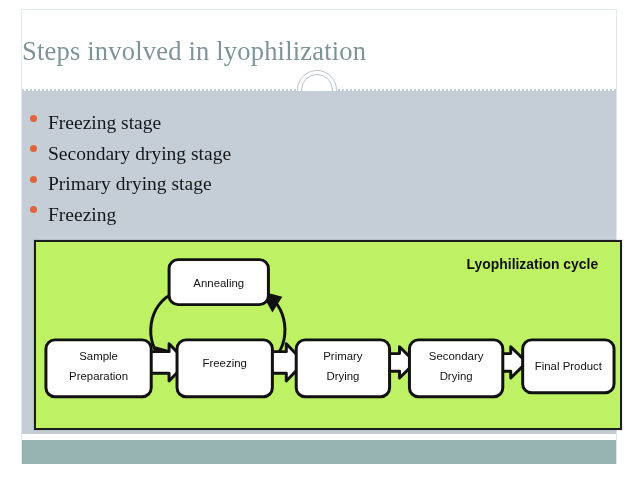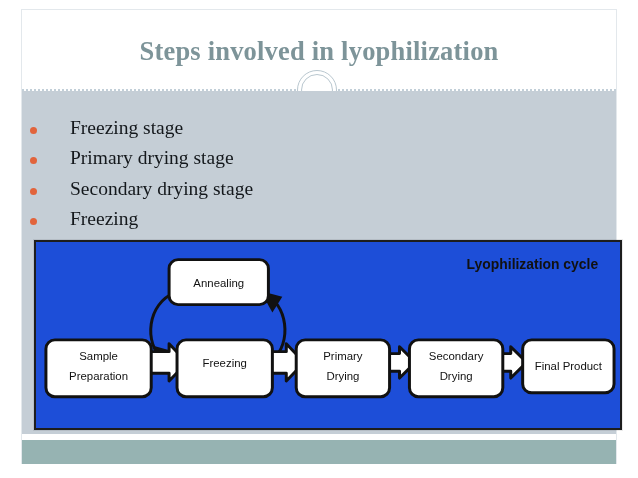--- a/index.html
+++ b/index.html
@@ -35,27 +35,25 @@
     top: 10px;
     width: 594px;
     height: 80px;
     background: #ffffff;
   }
   .slide-title {
     position: absolute;
     left: 0;
     top: 26px;
     width: 594px;
-    text-align: center;
     font-family: "Liberation Serif", serif;
     font-size: 26.5px;
     letter-spacing: 0.2px;
     color: #7d9499;
     white-space: nowrap;
-    font-weight: bold;
   }
 
   
   .divider {
     position: absolute;
     left: 22px;
     top: 89px;
     width: 594px;
     height: 0;
     border-top: 2px dotted #c2cfd8;
@@ -112,23 +110,22 @@
 
   
   .bullets {
     position: absolute;
     left: 30px;
     top: 108px;
     width: 420px;
   }
   .bullet-row {
     display: flex;
-    align-items: flex-end;
+    align-items: center;
     height: 30.5px;
-    gap: 22px;
   }
   .bullet-dot {
     width: 7px;
     height: 7px;
     border-radius: 50%;
     background: #e2643c;
     margin-right: 11px;
     flex: 0 0 auto;
     position: relative;
     top: -5px;
@@ -140,21 +137,21 @@
     white-space: nowrap;
   }
 
   
   .diagram {
     position: absolute;
     left: 34px;
     top: 240px;
     width: 588px;
     height: 190px;
-    background: #1d4ed8;
+    background: #bef264;
     border: 2.5px solid #1d1d1d;
     box-sizing: border-box;
     box-shadow: 0 0 0 1px rgba(0,0,0,0.08);
   }
   .diagram svg {
     display: block;
     width: 100%;
     height: 100%;
   }
   .dg-label {
@@ -191,26 +188,26 @@
 
   <div class="bullets">
 
     <div class="bullet-row">
       <span class="bullet-dot"></span>
       <span class="bullet-text">Freezing stage</span>
     </div>
 
     <div class="bullet-row">
       <span class="bullet-dot"></span>
+      <span class="bullet-text">Secondary drying stage</span>
+    </div>
+
+    <div class="bullet-row">
+      <span class="bullet-dot"></span>
       <span class="bullet-text">Primary drying stage</span>
-    </div>
-
-    <div class="bullet-row">
-      <span class="bullet-dot"></span>
-      <span class="bullet-text">Secondary drying stage</span>
     </div>
 
     <div class="bullet-row">
       <span class="bullet-dot"></span>
       <span class="bullet-text">Freezing</span>
     </div>
 
   </div>
 
   <div class="diagram">

